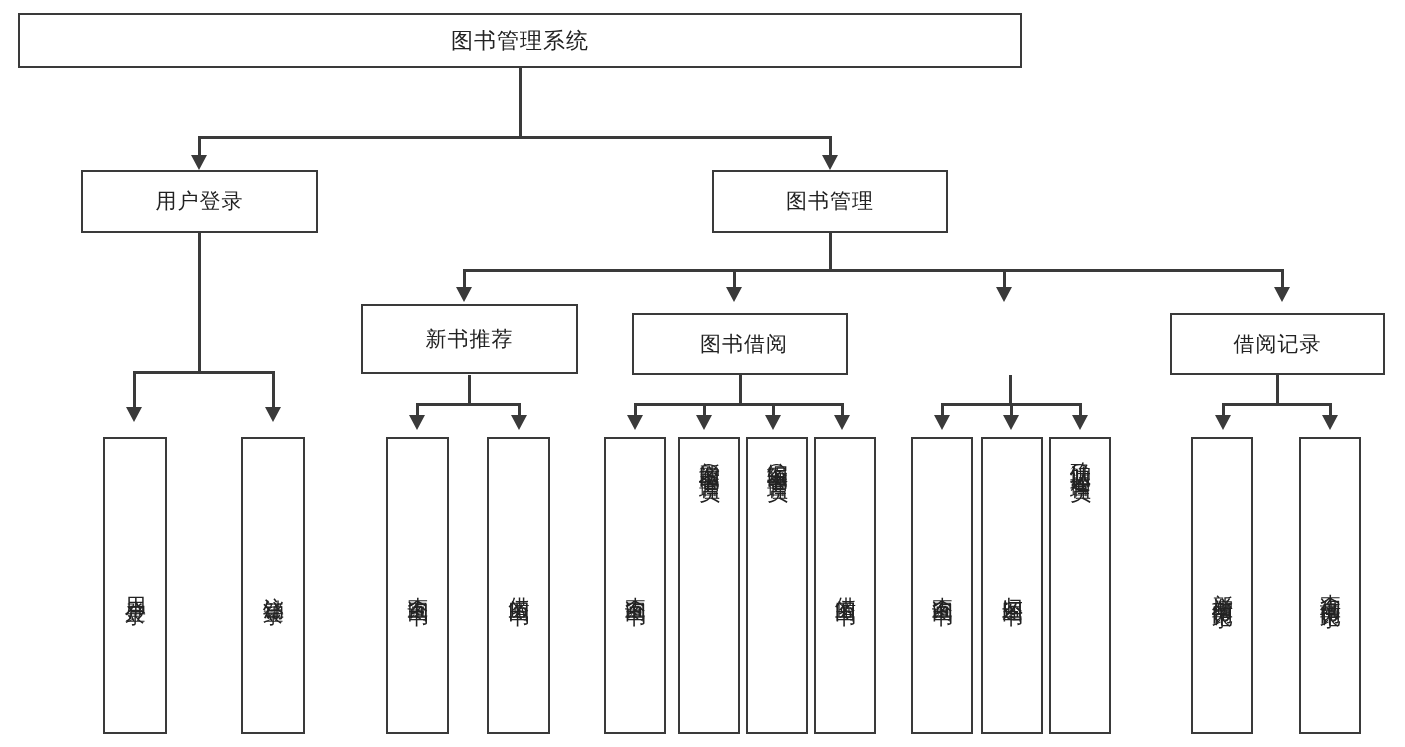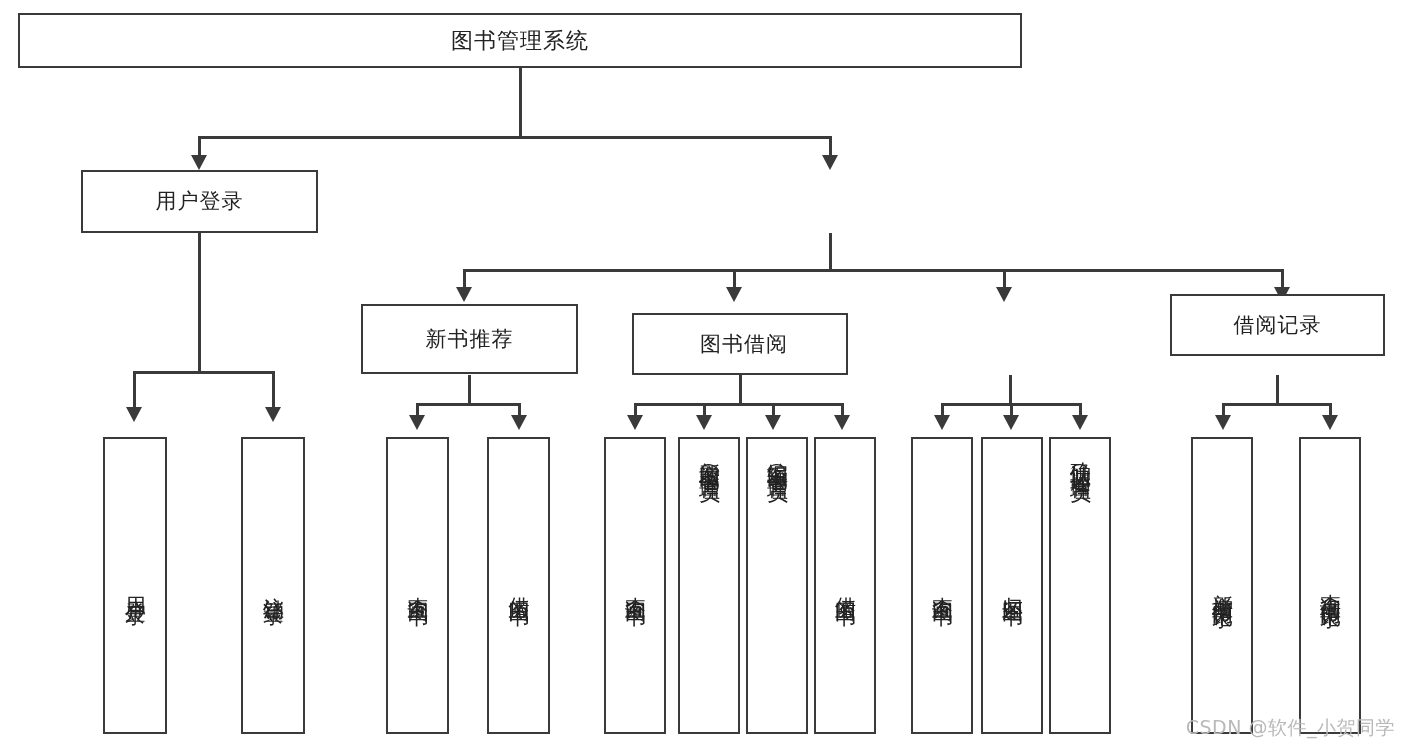--- a/index.html
+++ b/index.html
@@ -151,28 +151,31 @@
   <div class="ln v" style="left:1329px; top:403px; height:14px;"></div>
   <div class="arrow" style="left:1322px; top:415px;"></div>
 
   <div class="node horiz root" style="left:18px; top:13px; width:1004px; height:55px;">
     <span class="label">图书管理系统</span>
   </div>
 
   <div class="node horiz" style="left:81px; top:170px; width:237px; height:63px;">
     <span class="label">用户登录</span>
   </div>
+  <div class="node horiz" style="left:712px; top:170px; width:236px; height:63px;">
+    <span class="label">图书管理</span>
+  </div>
 
   <div class="node horiz" style="left:361px; top:304px; width:217px; height:70px;">
     <span class="label">新书推荐</span>
   </div>
   <div class="node horiz" style="left:632px; top:313px; width:216px; height:62px;padding-left:8px;">
     <span class="label">图书借阅</span>
   </div>
-  <div class="node horiz" style="left:1170px; top:294px; width:215px; height:62px;">
+  <div class="node horiz" style="left:1170px; top:313px; width:215px; height:62px;">
     <span class="label">借阅记录</span>
   </div>
 
   <div class="node vert mid-text" style="left:103px; top:437px; width:64px; height:297px;">
     <span class="label">用户登录</span>
   </div>
   <div class="node vert mid-text" style="left:241px; top:437px; width:64px; height:297px;">
     <span class="label">注销登录</span>
   </div>
 
@@ -206,15 +209,14 @@
     <span class="label">确认归还（管理员）</span>
   </div>
 
   <div class="node vert mid-text" style="left:1191px; top:437px; width:62px; height:297px;">
     <span class="label">新增借阅记录</span>
   </div>
   <div class="node vert mid-text" style="left:1299px; top:437px; width:62px; height:297px;">
     <span class="label">查询借阅记录</span>
   </div>
 
-  <div id="watermark">CSDN @软件_小贺同学</div>
 
 </div>
 
 </body></html>

